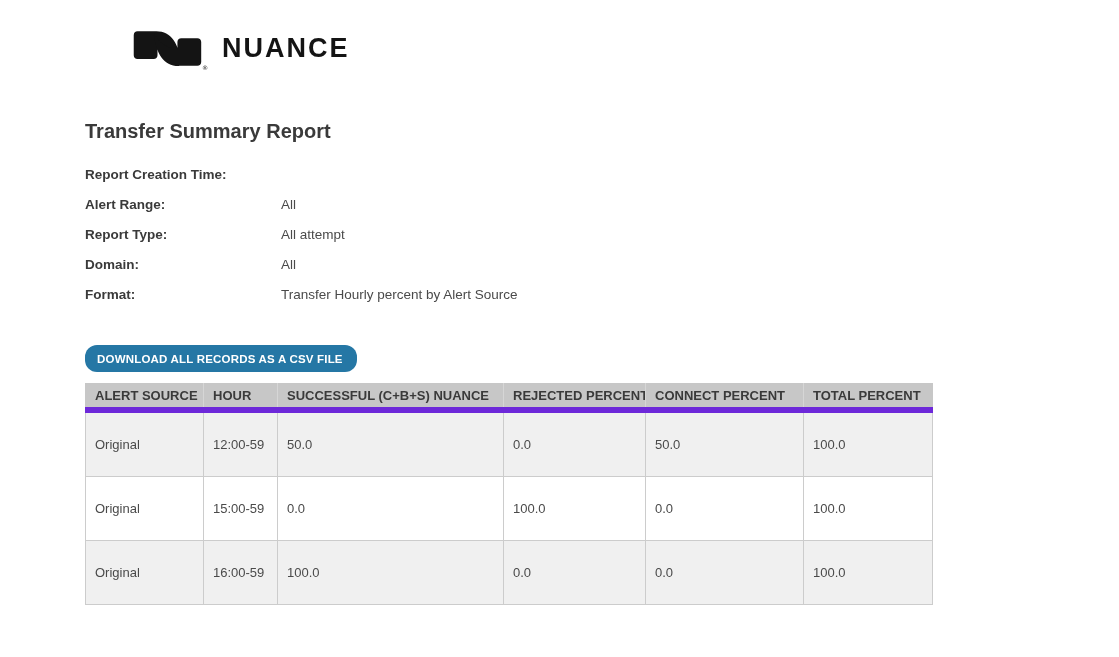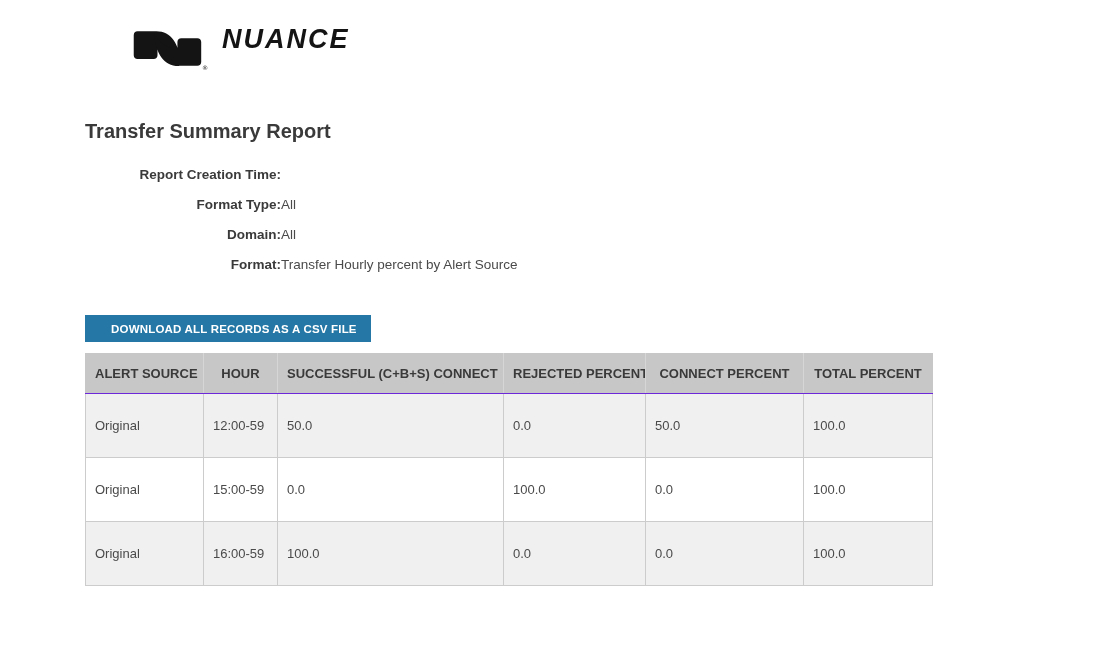--- a/index.html
+++ b/index.html
@@ -21,86 +21,86 @@
   
   .logo{
     margin:26px 0 0 128px;
     display:flex;
     align-items:flex-start;
     height:46px;
   }
   .logo-mark{width:82px;height:46px;flex:0 0 auto;}
   .wordmark{
     margin-left:12px;
+    margin-top:9px;
     font-size:27px;
     font-weight:bold;
     letter-spacing:2px;
     color:#141414;
     line-height:1;
-    font-style:italic;
   }
 
   
   .page-title{
     margin:48px 0 4px 85px;
     font-size:20px;
     font-weight:bold;
     color:#3a3a3a;
   }
 
   
-  .meta{margin:24px 8px 0 85px;text-align:right;}
+  .meta{margin:24px 8px 0 85px;}
   .meta-row{
     display:flex;
     align-items:baseline;
     height:30px;
     font-size:13.5px;
   }
   .meta-label{
     width:196px;
     flex:0 0 auto;
     font-weight:bold;
     color:#3a3a3a;
   }
   .meta-value{color:#4a4a4a;}
 
   
   .csv-btn{
     display:inline-block;
     margin:28px 0 0 85px;
-    padding:8px 14px 7px 26px;
+    padding:8px 14px 7px 12px;
     background:var(--accent);
     color:#ffffff;
     border:none;
-    border-radius:0;
+    border-radius:12px;
     font-family:"Liberation Sans", sans-serif;
     font-size:11.5px;
     font-weight:bold;
     letter-spacing:0.2px;
     cursor:pointer;
   }
 
   
   .report-table{
     margin:11px 0 0 85px;
     border-collapse:collapse;
     width:847px;
     font-size:13px;
     table-layout:fixed;
   }
   .report-table th{
     background:var(--header-bg);
     color:#3a3a3a;
     font-weight:600;
-    text-align:center;
-    padding:12px 9px;
+    text-align:left;
+    padding:4px 9px;
     border-left:1px solid #d6d6d6;
     border-right:1px solid #d6d6d6;
     border-top:1px solid var(--header-bg);
-    border-bottom:1px solid #6d28d9;
+    border-bottom:6px solid #6d28d9;
     white-space:nowrap;
     overflow:hidden;
   }
   .report-table th:first-child{border-left:1px solid var(--header-bg);}
   .report-table th:last-child{border-right:1px solid var(--header-bg);}
   .report-table td{
     border:1px solid var(--border);
     padding:24px 9px;
     color:#4a4a4a;
     white-space:nowrap;
@@ -125,22 +125,26 @@
   <span class="wordmark">NUANCE</span>
 </div>
 
 <h1 class="page-title">Transfer Summary Report</h1>
 
 <div class="meta">
   <div class="meta-row">
     <span class="meta-label">Report Creation Time:</span>
   </div>
   <div class="meta-row">
-    <span class="meta-label">Format Type:</span>
+    <span class="meta-label">Alert Range:</span>
     <span class="meta-value">All</span>
+  </div>
+  <div class="meta-row">
+    <span class="meta-label">Report Type:</span>
+    <span class="meta-value">All attempt</span>
   </div>
   <div class="meta-row">
     <span class="meta-label">Domain:</span>
     <span class="meta-value">All</span>
   </div>
   <div class="meta-row">
     <span class="meta-label">Format:</span>
     <span class="meta-value">Transfer Hourly percent by Alert Source</span>
   </div>
 </div>
@@ -153,21 +157,21 @@
       <col style="width:74px">
       <col style="width:226px">
     <col style="width:142px">
       <col style="width:158px">
       <col style="width:129px">
   </colgroup>
   <thead>
     <tr>
       <th>ALERT SOURCE</th>
       <th>HOUR</th>
-      <th>SUCCESSFUL (C+B+S) CONNECT</th>
+      <th>SUCCESSFUL (C+B+S) NUANCE</th>
       <th>REJECTED PERCENT</th>
       <th>CONNECT PERCENT</th>
       <th>TOTAL PERCENT</th>
     </tr>
   </thead>
   <tbody>
     <tr>
       <td>Original</td>
       <td>12:00-59</td>
       <td>50.0</td>

